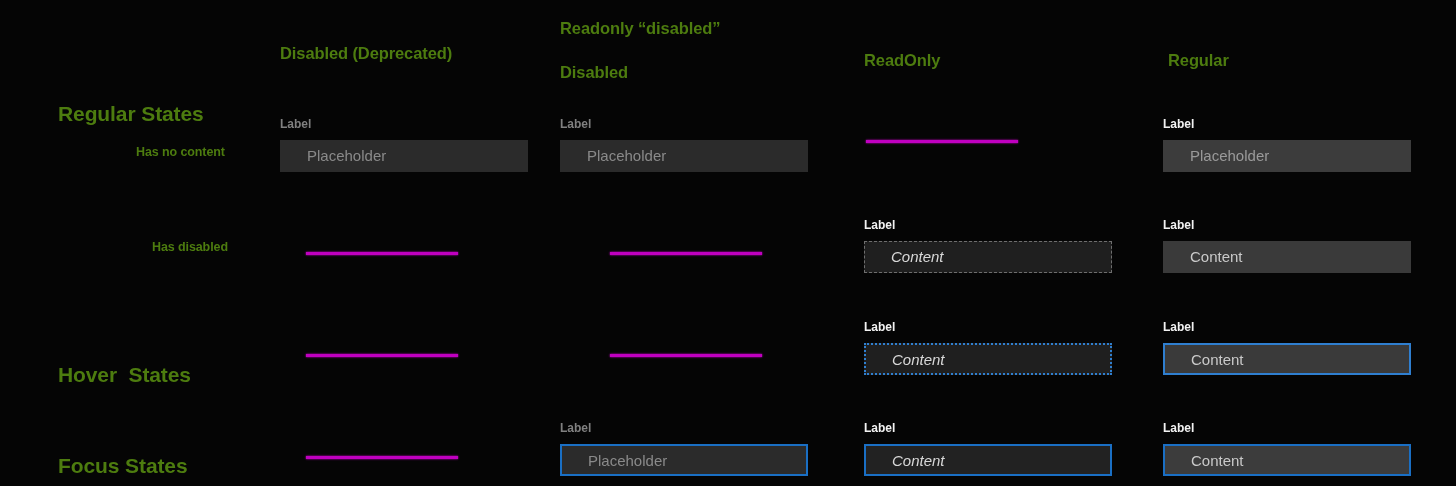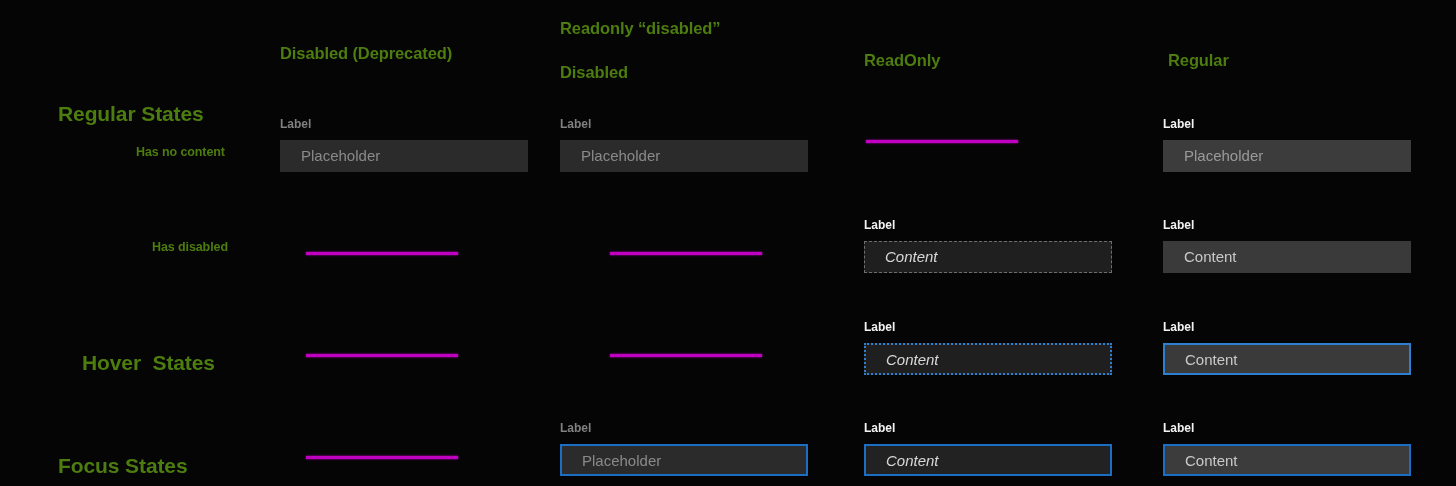--- a/index.html
+++ b/index.html
@@ -54,21 +54,21 @@
     line-height: 18px;
     margin-bottom: 7px;
     white-space: nowrap;
   }
   .field .box {
     display: block;
     box-sizing: border-box;
     width: 248px;
     height: 32px;
     line-height: 30px;
-    padding: 0 20px;
+    padding: 0 26px;
     font-size: 15px;
     white-space: nowrap;
     overflow: hidden;
   }
 
   
   .lbl.dim    { color: #808080; font-weight: bold; }
   .lbl.bright { color: #f2f2f2; font-weight: bold; }
 
   
@@ -133,21 +133,21 @@
 
   <div class="annot col-head" style="left:864px; top:51px;">ReadOnly</div>
 
   <div class="annot col-head" style="left:1168px; top:51px;">Regular</div>
 
   <div class="annot row-head" style="left:58px; top:102px;">Regular States</div>
   <div class="annot sub-row" style="left:136px; top:145px;">Has no content</div>
 
   <div class="annot sub-row" style="left:152px; top:240px;">Has disabled</div>
 
-  <div class="annot row-head" style="left:58px; top:351px;margin-left:24px;">Hover  States</div>
+  <div class="annot row-head" style="left:58px; top:363px;">Hover  States</div>
 
   <div class="annot row-head" style="left:58px; top:454px;">Focus States</div>
 
   <div class="field" style="left:280px; top:115px;">
     <span class="lbl dim">Label</span>
     <span class="box disabled-empty">Placeholder</span>
   </div>
 
   <div class="field" style="left:560px; top:115px;">
     <span class="lbl dim">Label</span>

